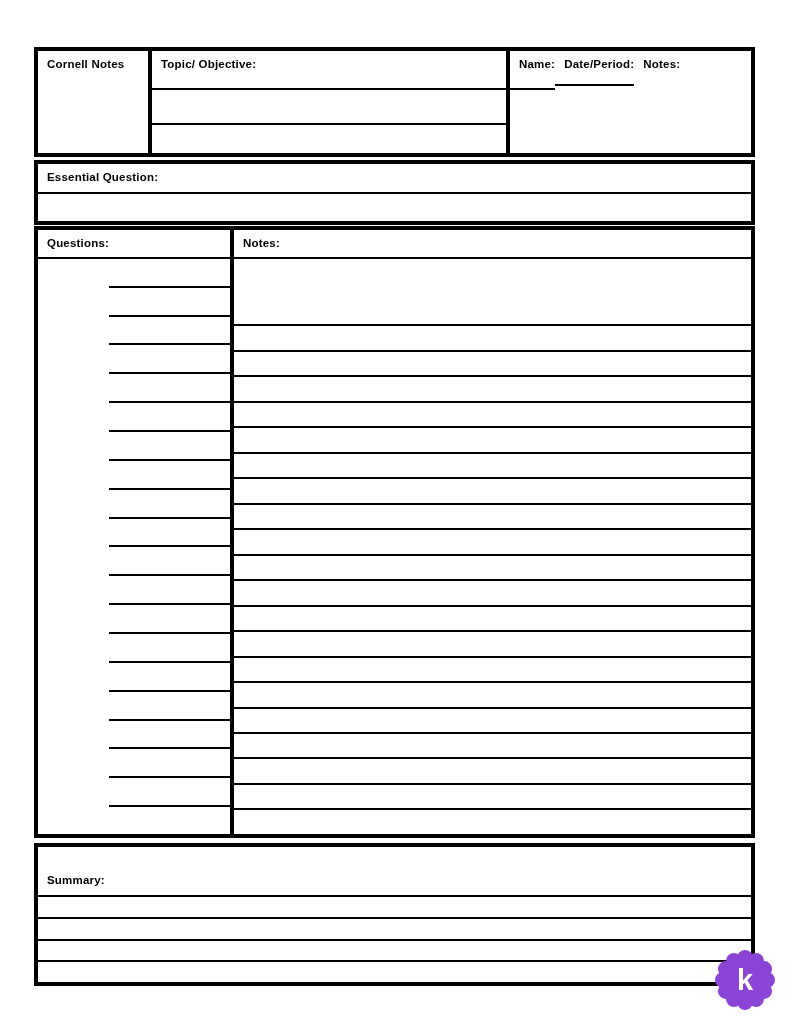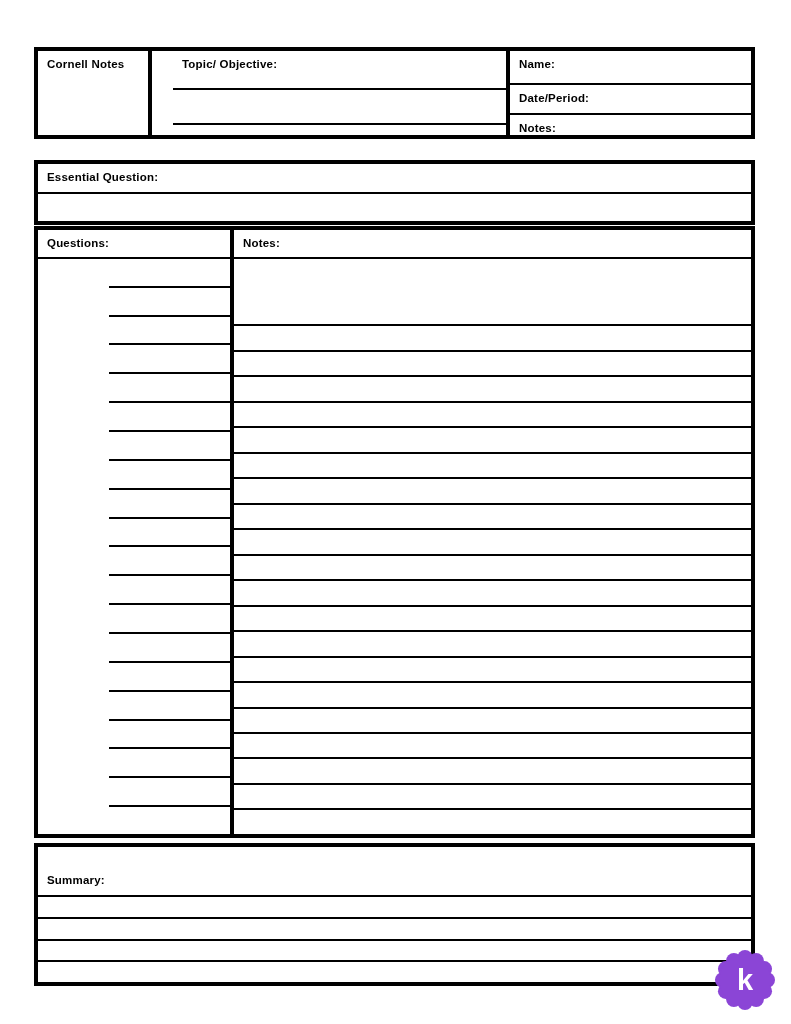--- a/index.html
+++ b/index.html
@@ -5,24 +5,24 @@
   :root { --line:#000000; --paper:#ffffff; }
   * { box-sizing: border-box; margin: 0; padding: 0; }
   body { background:#fff; font-family:"Liberation Sans", sans-serif; }
   .page { position:relative; width:791px; height:1024px; background:var(--paper,#fff); overflow:hidden; }
 
   .section { position:absolute; left:34px; width:721px; border:4px solid var(--line,#000); background:var(--paper,#fff); display:flex; }
 
   .label { display:block; font-size:11.5px; font-weight:bold; color:#000; padding:6px 0 0 9px; letter-spacing:.2px; line-height:1.25; }
 
   
-  .header-section { top:47px; height:92px; flex-direction:row; }
+  .header-section { top:47px; height:110px; flex-direction:row; }
   .cornell-box { width:114px; border-right:4px solid var(--line,#000); }
-  .topic-box { width:358px; border-right:4px solid var(--line,#000); display:flex; flex-direction:column;padding-left:21px; }
-  .id-box { flex:1 1 auto; display:flex; flex-direction:column; }
+  .topic-box { width:358px; border-right:4px solid var(--line,#000); display:flex; flex-direction:column; }
+  .id-box { flex:1 1 auto; display:flex; flex-direction:row; }
   .hrow { border-bottom:2px solid var(--line,#000); }
   .hrow-1 { height:39px; }
   .hrow-2 { height:35px; }
   .hrow-3 { flex:1 1 auto; border-bottom:none; }
 
   
   .eq-section { top:160px; height:65px; flex-direction:column; }
   .eq-label-row { height:30px; border-bottom:2px solid var(--line,#000); }
   .eq-blank-row { flex:1 1 auto; }
 

